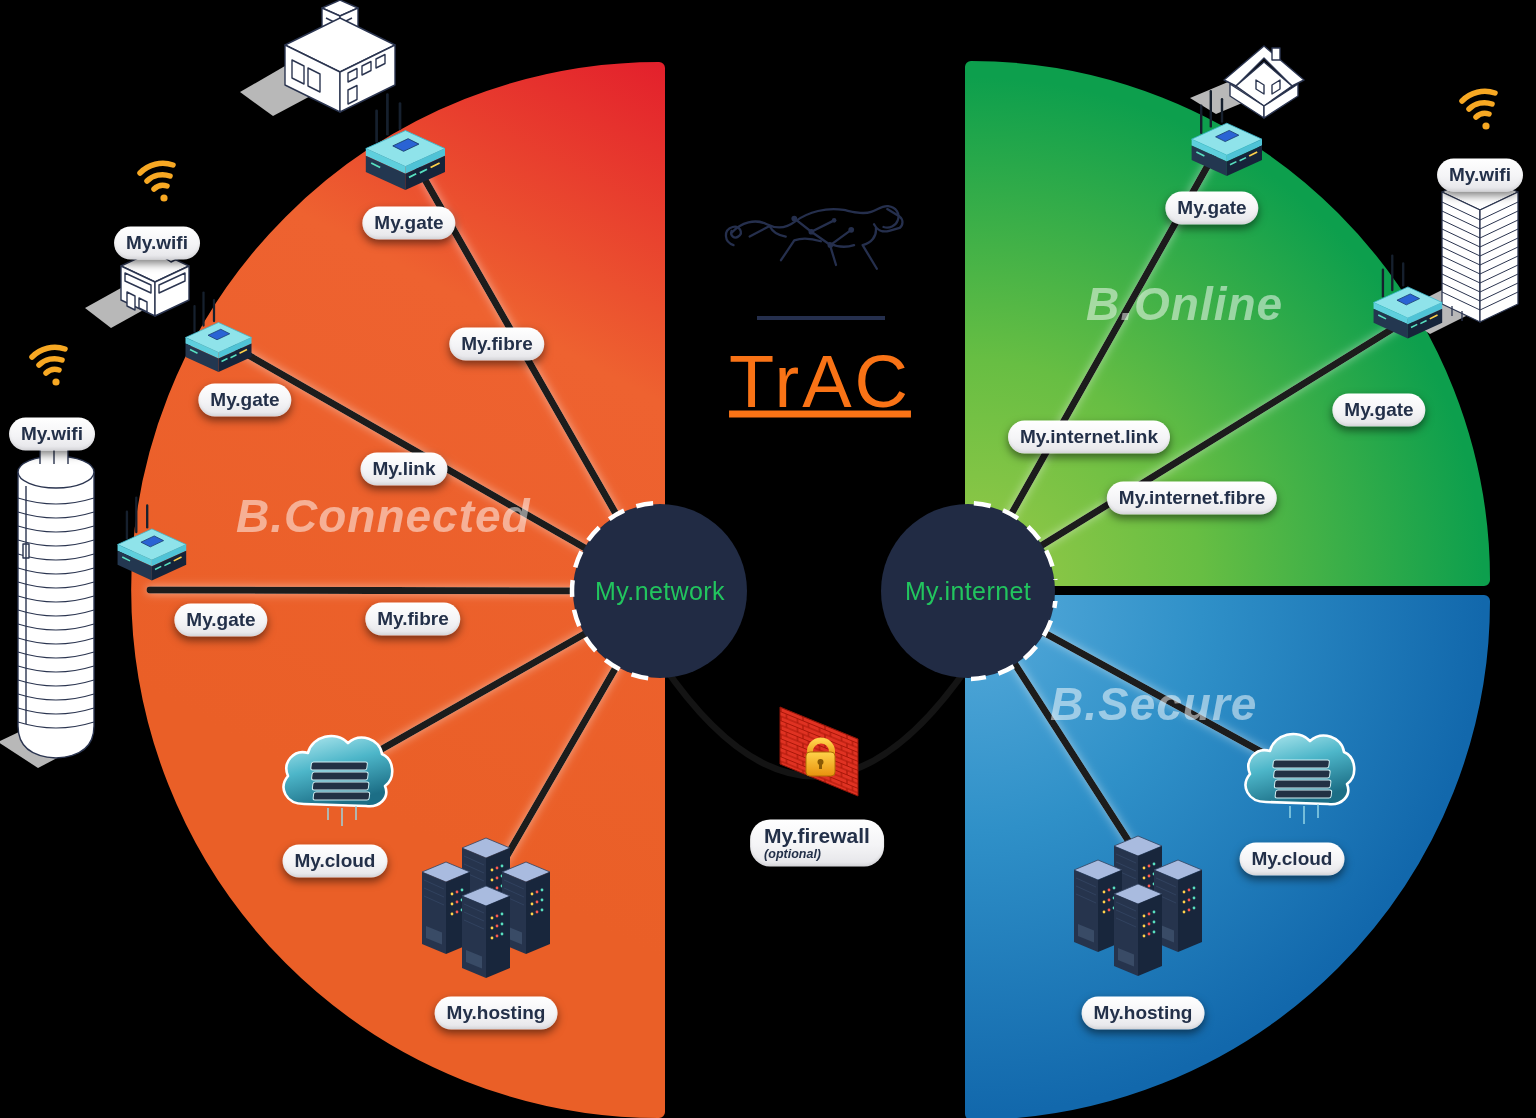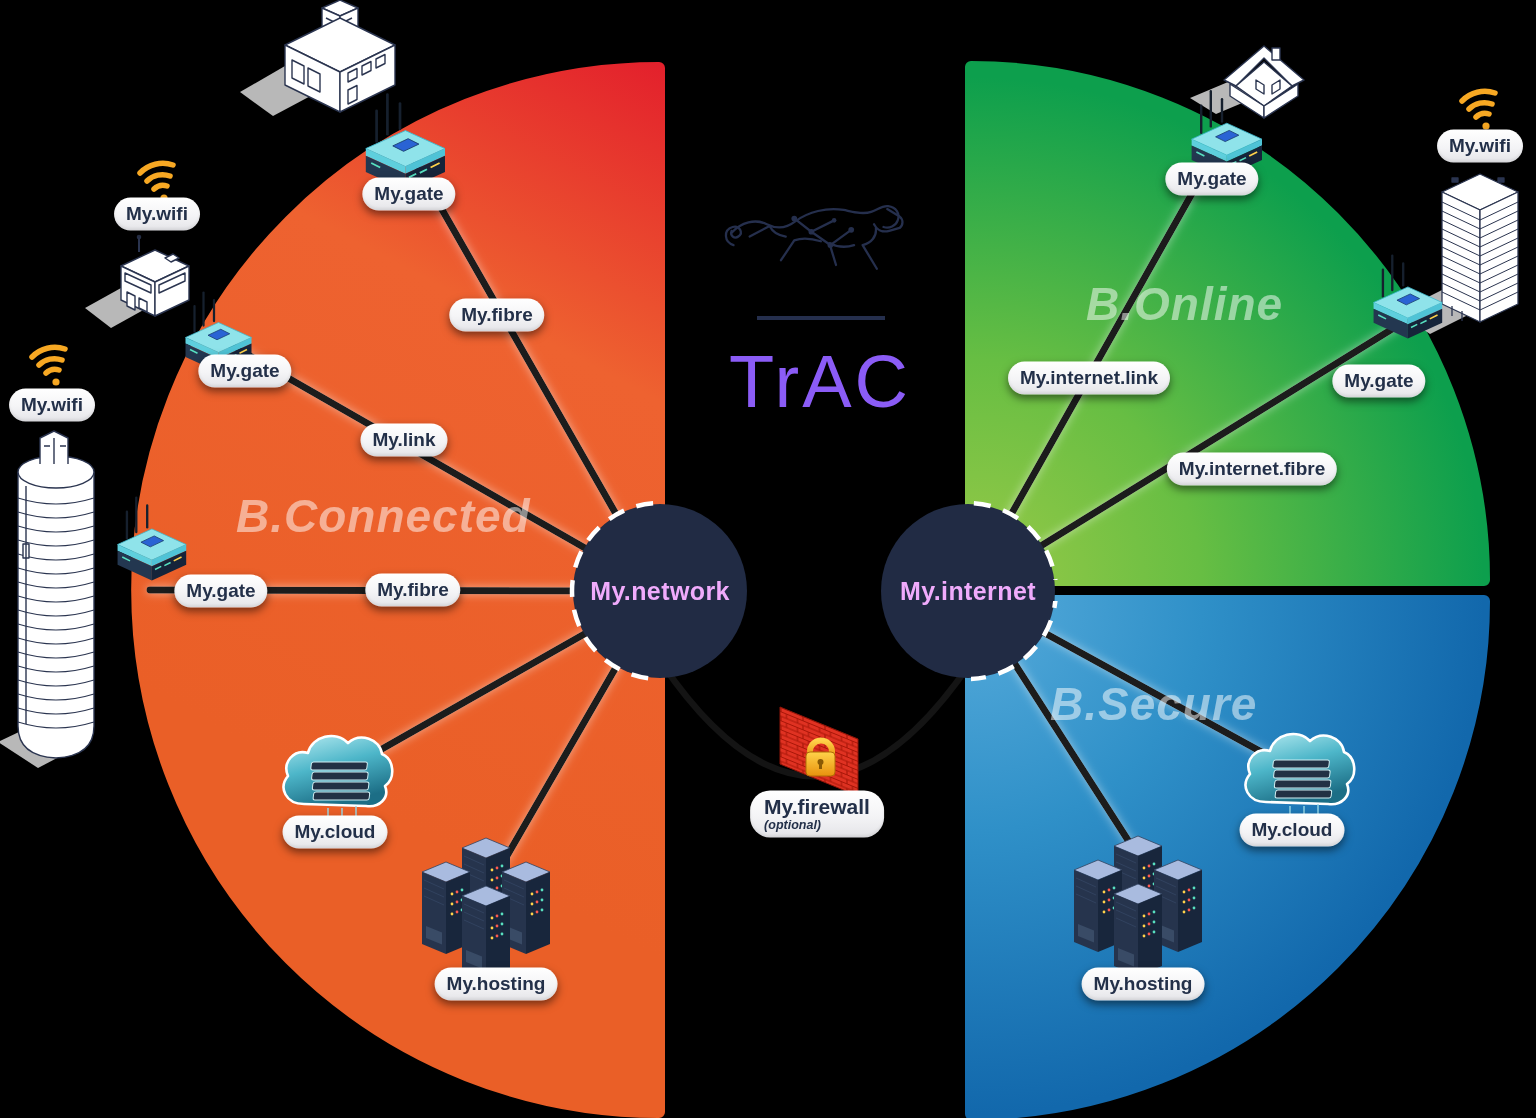--- a/index.html
+++ b/index.html
@@ -4,32 +4,32 @@
 <style>
   html,body{margin:0;padding:0;background:#000;}
   .stage{position:relative;width:1536px;height:1118px;background:#000;overflow:hidden;
          font-family:"Liberation Sans",sans-serif;}
   .stage svg.scene{position:absolute;left:0;top:0;}
   
   .pill{position:absolute;transform:translate(-50%,-50%);white-space:nowrap;
         background:linear-gradient(180deg,#ffffff 0%,#f4f4f6 55%,#e4e4e8 100%);
         color:#233049;font-weight:bold;font-size:19px;line-height:1.2;
         padding:5px 12px;border-radius:17px;
-        box-shadow:0 4px 9px rgba(0,0,0,.5), inset 0 -2px 3px rgba(0,0,0,.08);}
+        box-shadow:0 4px 9px rgba(0,0,0,.5), inset 0 -2px 3px rgba(0,0,0,.08);margin-top:29px;}
   .pill.big{padding:4px 14px;border-radius:20px;}
   .pill .note{display:block;font-size:12.5px;font-style:italic;font-weight:bold;margin-top:-1px;}
   
   .zone-title{position:absolute;font-style:italic;font-weight:bold;font-size:46px;
               letter-spacing:1px;color:rgba(255,255,255,.5);}
   
-  .hub-label{position:absolute;transform:translate(-50%,-50%);color:#f0abfc;font-weight:bold;
+  .hub-label{position:absolute;transform:translate(-50%,-50%);color:#22c55e;font-weight:normal;
              font-size:25px;letter-spacing:.4px;}
   
-  .brand-text{position:absolute;transform:translate(-50%,-50%);color:#8b5cf6;
-              font-size:74px;letter-spacing:3px;font-weight:400;}
+  .brand-text{position:absolute;transform:translate(-50%,-50%);color:#f97316;
+              font-size:74px;letter-spacing:3px;font-weight:400;text-decoration:underline;}
   .brand-rule{position:absolute;width:128px;height:3.5px;background:#252f4d;}
   .cheetah{position:absolute;left:716px;top:190px;}
 </style>
 </head>
 <body>
 
 <div class="stage">
 
 <svg class="scene" width="1536" height="1118" viewBox="0 0 1536 1118">
   <defs>
@@ -307,22 +307,22 @@
 <div class="pill" style="left:245px;top:371px">My.gate</div>
 <div class="pill" style="left:52px;top:405px">My.wifi</div>
 <div class="pill" style="left:221px;top:591px">My.gate</div>
 <div class="pill" style="left:497px;top:315px">My.fibre</div>
 <div class="pill" style="left:404px;top:440px">My.link</div>
 <div class="pill" style="left:413px;top:590px">My.fibre</div>
 <div class="pill" style="left:335px;top:832px">My.cloud</div>
 <div class="pill" style="left:496px;top:984px">My.hosting</div>
 
 <div class="pill" style="left:1212px;top:179px">My.gate</div>
-<div class="pill" style="left:1089px;top:378px">My.internet.link</div>
-<div class="pill" style="left:1252px;top:469px">My.internet.fibre</div>
+<div class="pill" style="left:1089px;top:408px">My.internet.link</div>
+<div class="pill" style="left:1192px;top:469px">My.internet.fibre</div>
 <div class="pill" style="left:1379px;top:381px">My.gate</div>
 <div class="pill" style="left:1480px;top:146px">My.wifi</div>
 <div class="pill" style="left:1292px;top:830px">My.cloud</div>
 <div class="pill" style="left:1143px;top:984px">My.hosting</div>
 
 <div class="pill big" style="left:817px;top:814px;font-size:21px">
   <span>My.firewall</span>
   <span class="note">(optional)</span>
 </div>
 

